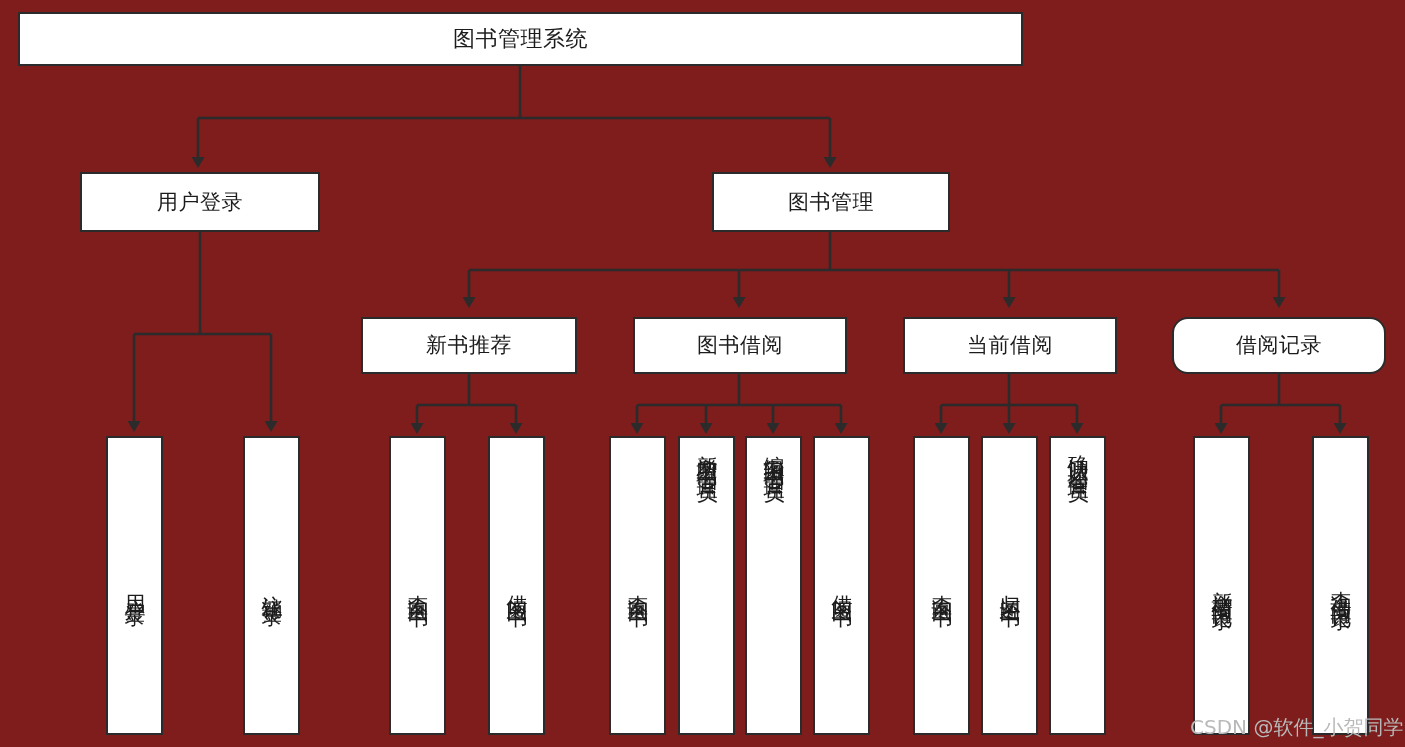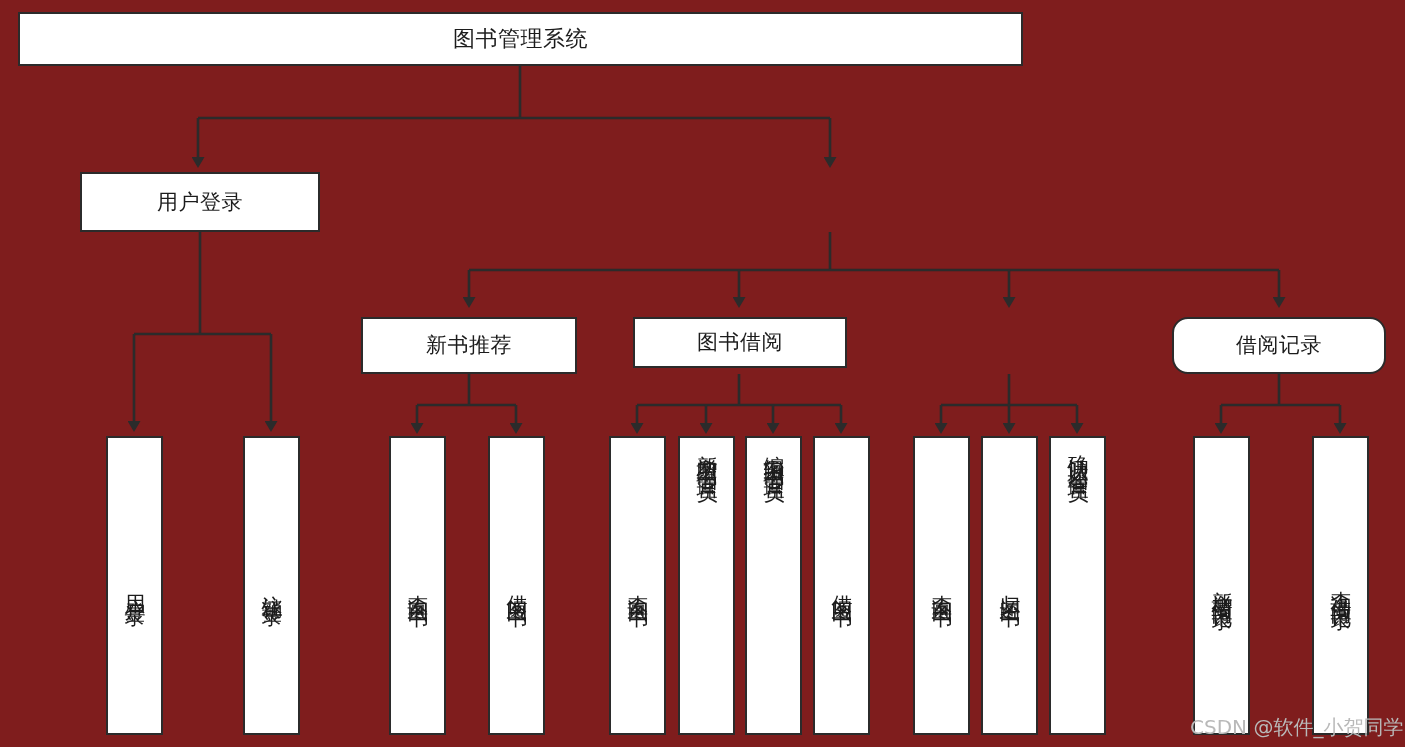--- a/index.html
+++ b/index.html
@@ -130,29 +130,35 @@
   </svg>
 
   <div class="node h root" style="left:18px; top:12px; width:1005px; height:54px;">
     <span class="node-label">图书管理系统</span>
   </div>
 
   <div class="node h" style="left:80px; top:172px; width:240px; height:60px;">
     <span class="node-label">用户登录</span>
   </div>
 
+  <div class="node h" style="left:712px; top:172px; width:238px; height:60px;">
+    <span class="node-label">图书管理</span>
+  </div>
 
   <div class="node h" style="left:361px; top:317px; width:216px; height:57px;">
     <span class="node-label">新书推荐</span>
   </div>
 
-  <div class="node h" style="left:633px; top:317px; width:214px; height:51px;">
+  <div class="node h" style="left:633px; top:317px; width:214px; height:57px;">
     <span class="node-label">图书借阅</span>
   </div>
 
+  <div class="node h" style="left:903px; top:317px; width:214px; height:57px;">
+    <span class="node-label">当前借阅</span>
+  </div>
 
   <div class="node h" style="left:1172px; top:317px; width:214px; height:57px;border-radius:16px;">
     <span class="node-label">借阅记录</span>
   </div>
 
   <div class="node v mid" style="left:106px; top:436px; width:57px; height:299px;">
     <span class="node-label">用户登录</span>
   </div>
 
   <div class="node v mid" style="left:243px; top:436px; width:57px; height:299px;">

